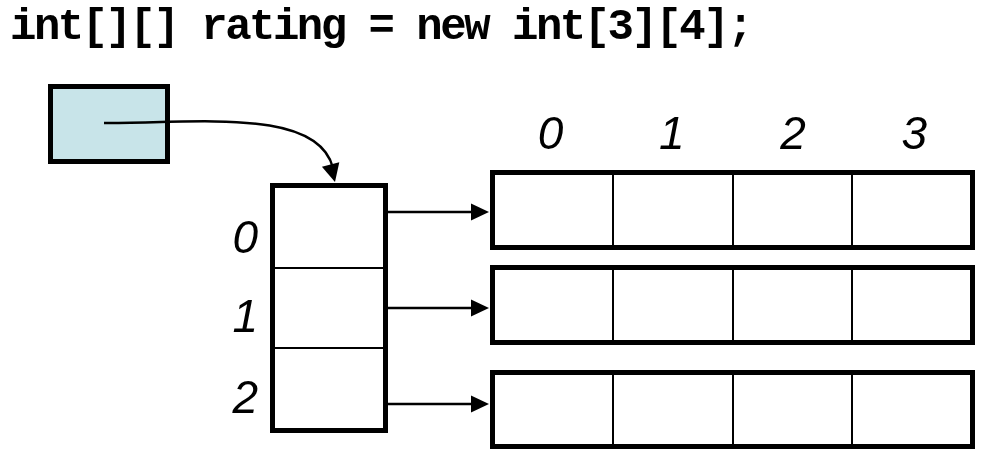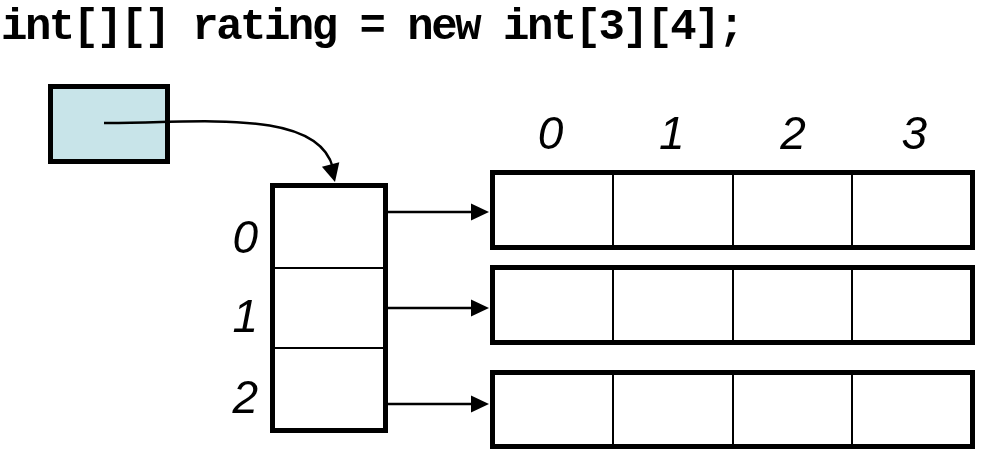--- a/index.html
+++ b/index.html
@@ -7,21 +7,21 @@
     position: relative;
     width: 1000px;
     height: 462px;
     background: #ffffff;
     overflow: hidden;
     font-family: "Liberation Sans", sans-serif;
     color: #000;
   }
   .code-title {
     position: absolute;
-    left: 1px;
+    left: 10px;
     top: 2px;
     font-family: "Liberation Mono", monospace;
     font-weight: bold;
     font-size: 44px;
     line-height: 50px;
     letter-spacing: -2.5px;
     white-space: pre;
     color: #000;
   }
   .ref-box {

